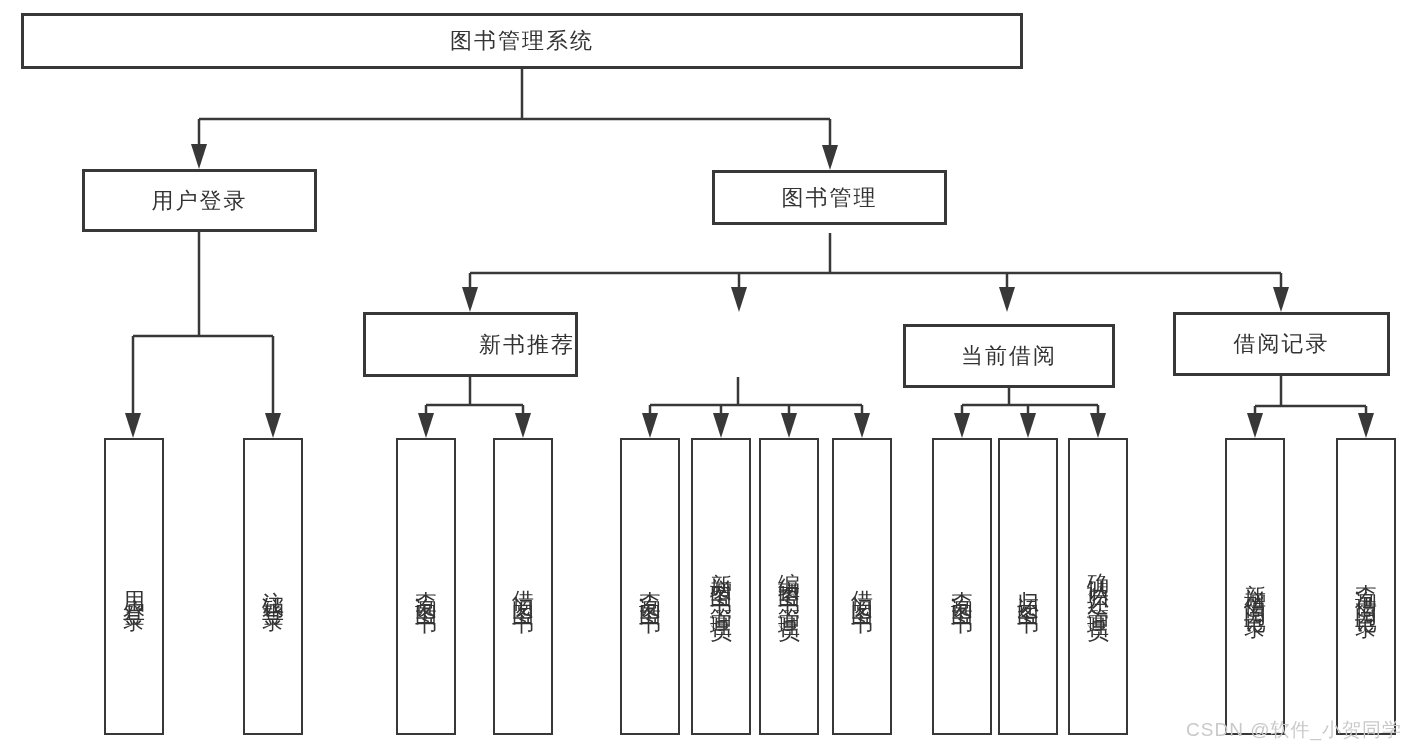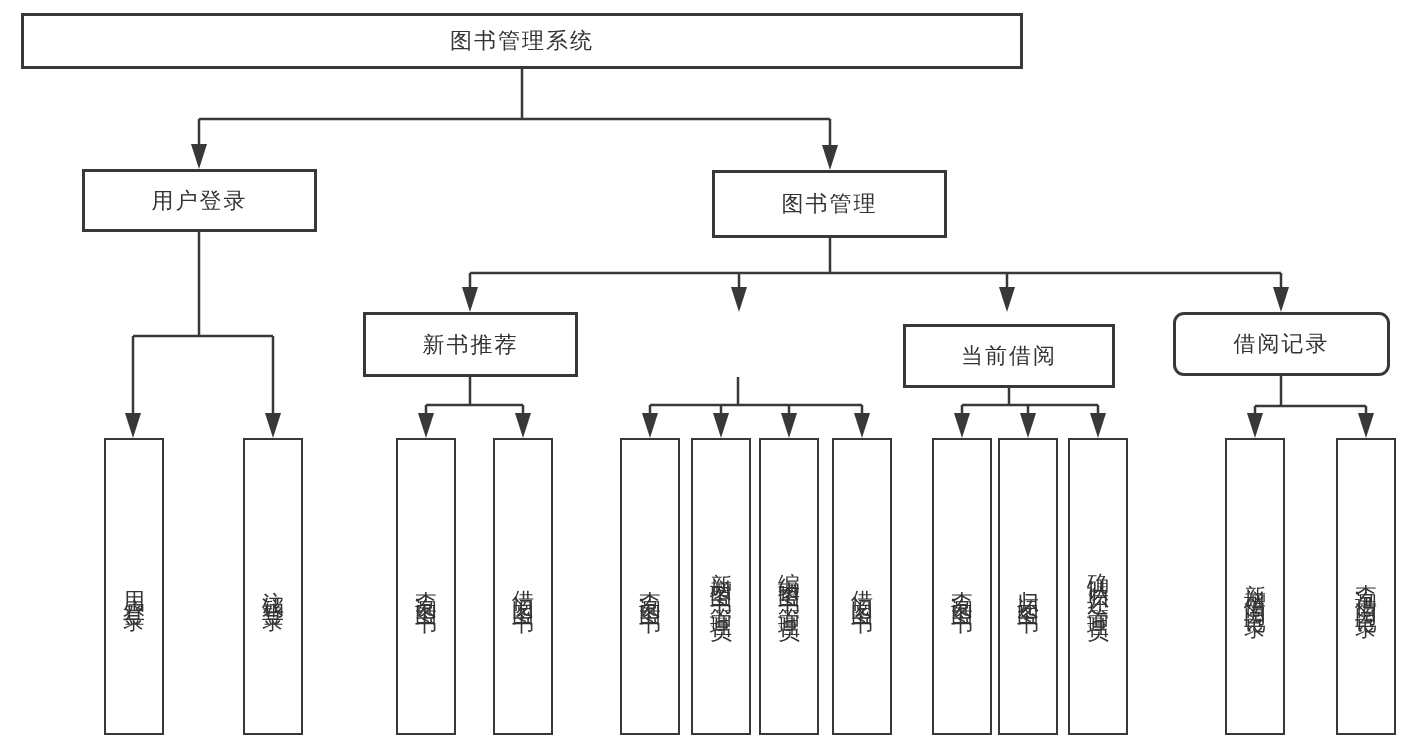--- a/index.html
+++ b/index.html
@@ -90,31 +90,31 @@
     </g>
   </svg>
 
   <div class="box" style="left:21px; top:13px; width:1002px; height:56px;">
     <span>图书管理系统</span>
   </div>
 
   <div class="box" style="left:82px; top:169px; width:235px; height:63px;">
     <span>用户登录</span>
   </div>
-  <div class="box" style="left:712px; top:170px; width:235px; height:68px;">
+  <div class="box" style="left:712px; top:170px; width:235px; height:55px;">
     <span>图书管理</span>
   </div>
 
-  <div class="box" style="left:363px; top:312px; width:215px; height:65px;">
+  <div class="box" style="left:363px; top:312px; width:215px; height:65px;justify-content:flex-end;">
     <span>新书推荐</span>
   </div>
   <div class="box" style="left:903px; top:324px; width:212px; height:64px;">
     <span>当前借阅</span>
   </div>
-  <div class="box" style="left:1173px; top:312px; width:217px; height:64px;border-radius:11px;">
+  <div class="box" style="left:1173px; top:312px; width:217px; height:64px;">
     <span>借阅记录</span>
   </div>
 
   <div class="box leaf" style="left:104px; top:438px; width:60px; height:297px;">
     <span>用户登录</span>
   </div>
   <div class="box leaf" style="left:243px; top:438px; width:60px; height:297px;">
     <span>注销登录</span>
   </div>
   <div class="box leaf" style="left:396px; top:438px; width:60px; height:297px;">
@@ -144,13 +144,14 @@
   <div class="box leaf" style="left:1068px; top:438px; width:60px; height:297px;">
     <span>确认归还（管理员）</span>
   </div>
   <div class="box leaf" style="left:1225px; top:438px; width:60px; height:297px;">
     <span>新增借阅记录</span>
   </div>
   <div class="box leaf" style="left:1336px; top:438px; width:60px; height:297px;">
     <span>查询借阅记录</span>
   </div>
 
+  <div id="watermark">CSDN @软件_小贺同学</div>
 </div>
 
 </body></html>

